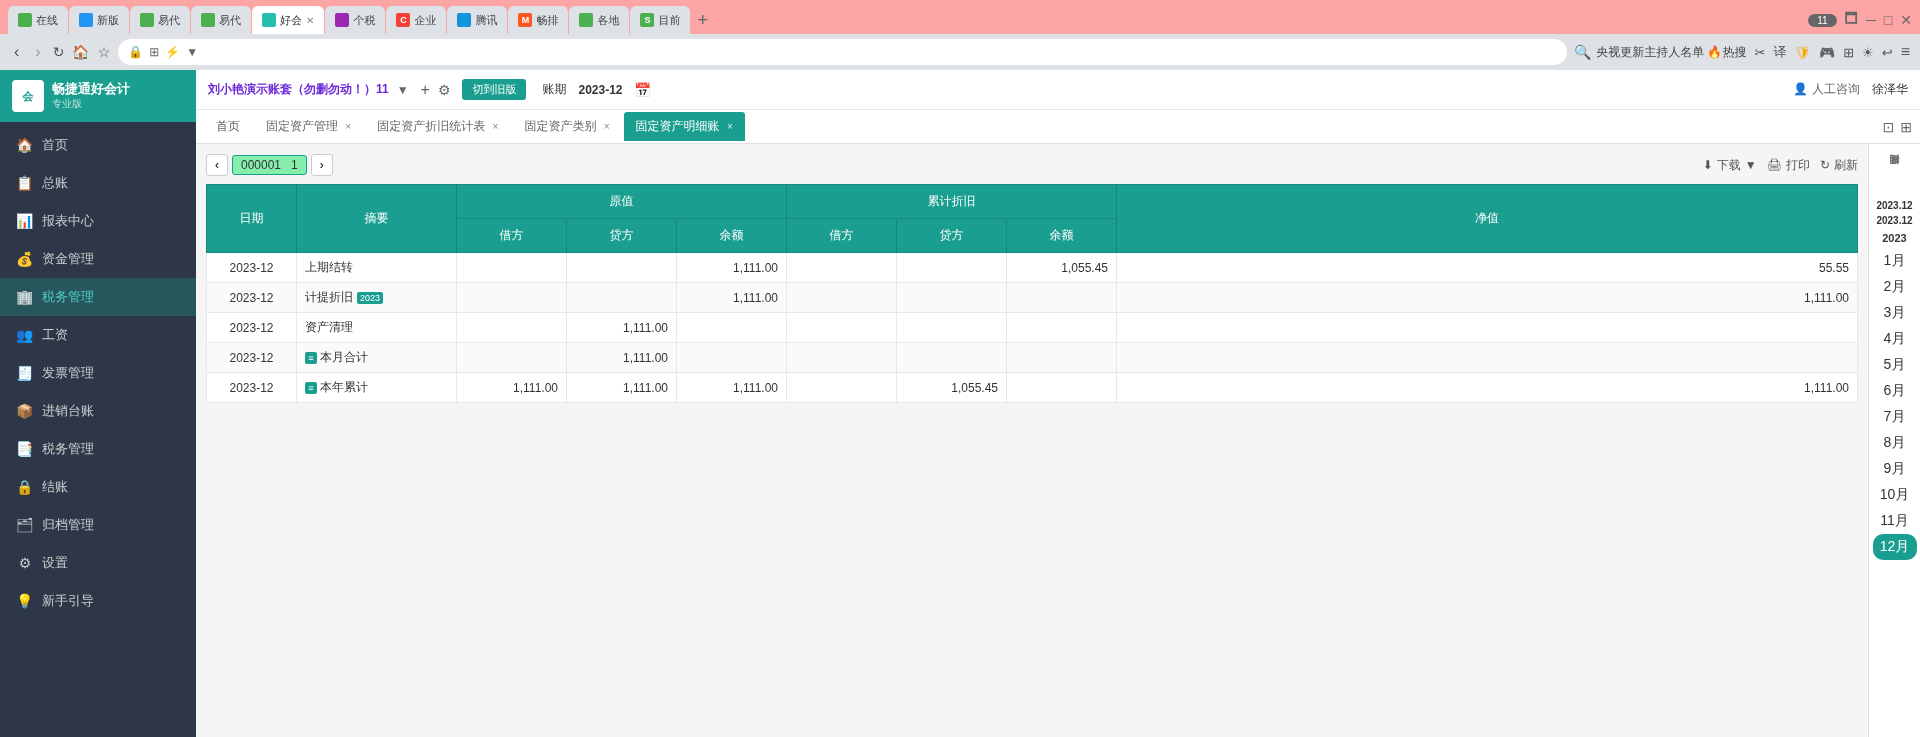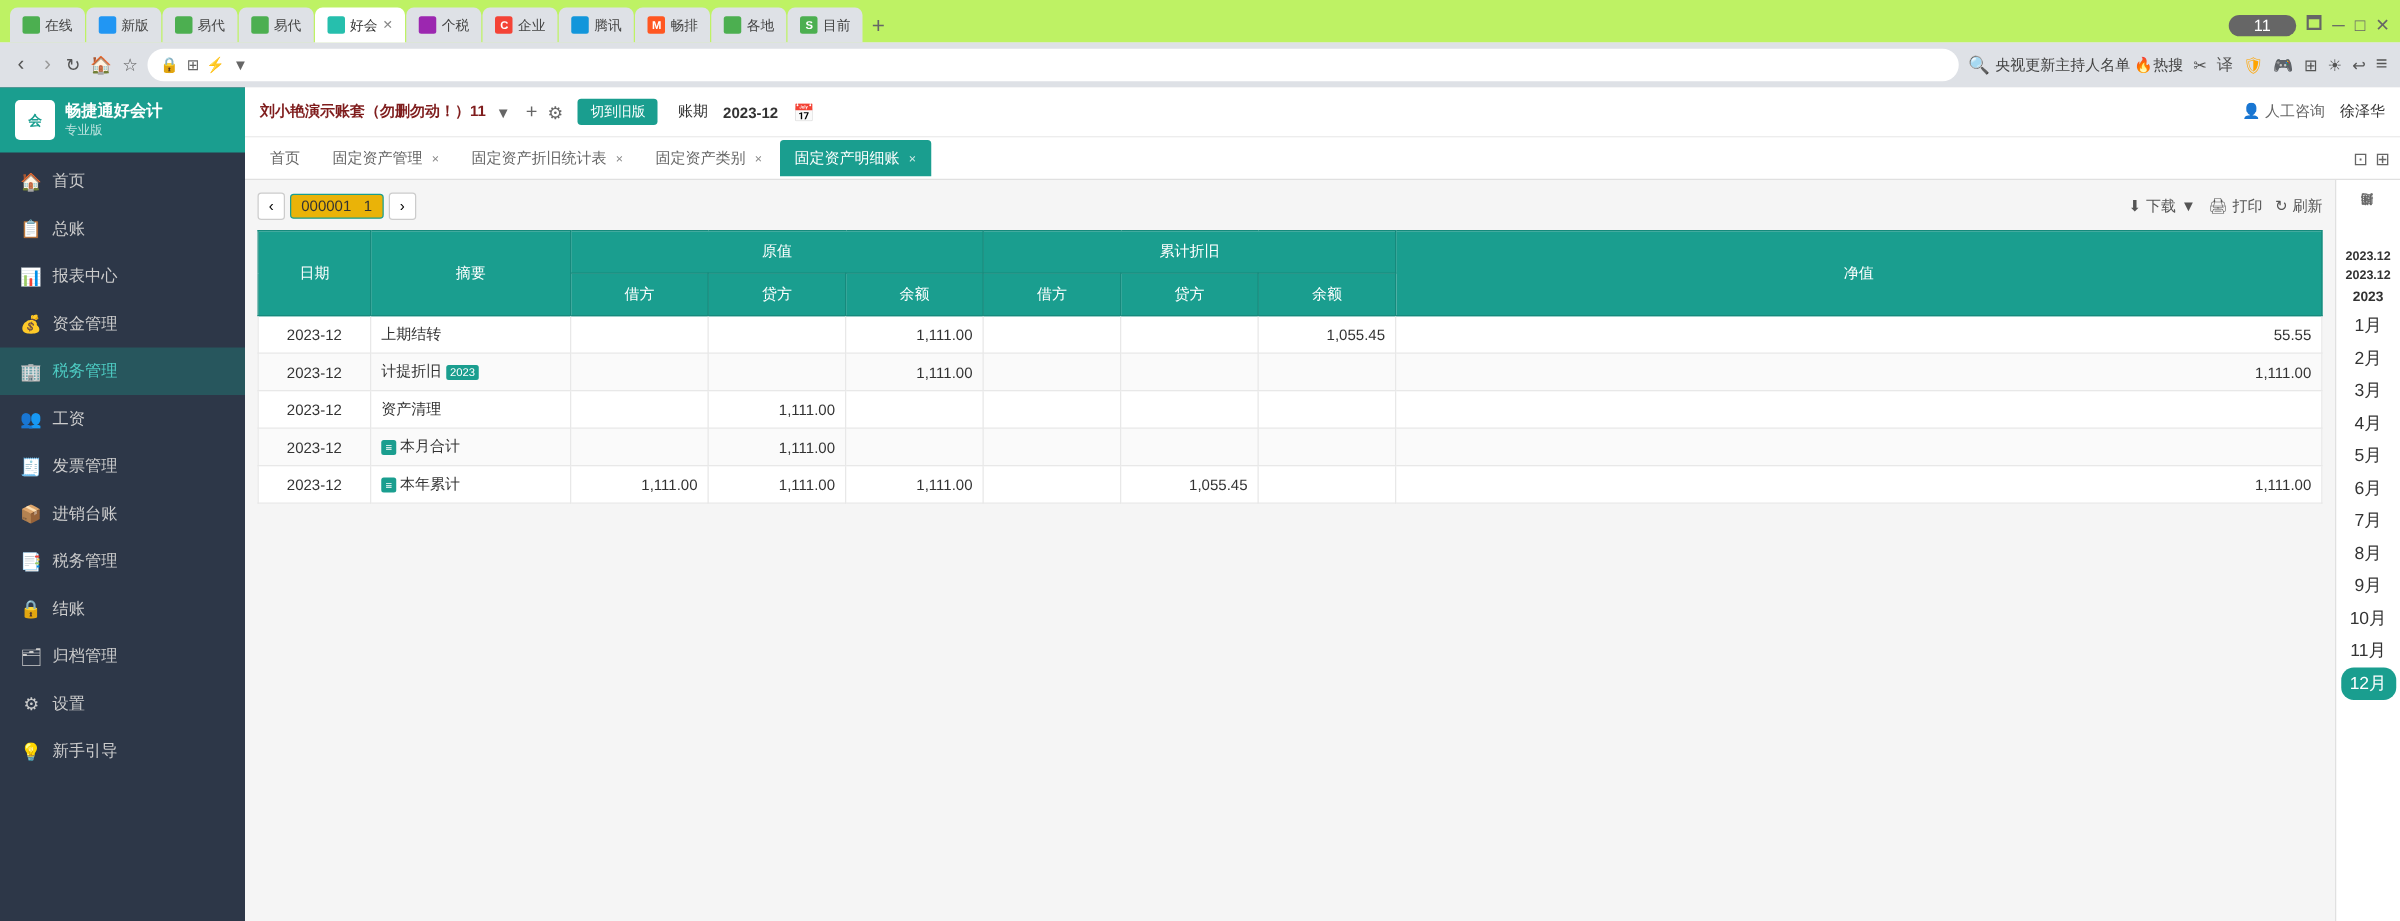--- a/index.html
+++ b/index.html
@@ -33,21 +33,21 @@
     .page-tab.active .page-tab-close { color: rgba(255,255,255,0.8); }
 
     
     .content-area { flex: 1; display: flex; overflow: hidden; }
     .main-content { flex: 1; padding: 10px; overflow: auto; }
 
     
     .content-toolbar { display: flex; align-items: center; justify-content: space-between; margin-bottom: 8px; }
     .pagination { display: flex; align-items: center; gap: 4px; }
     .page-nav { width: 22px; height: 22px; border: 1px solid #ccc; border-radius: 3px; display: flex; align-items: center; justify-content: center; cursor: pointer; background: #fff; font-size: 12px; }
-    .page-num { background: #eab308; border: 1px solid #1a9e8f; border-radius: 3px; padding: 2px 8px; font-size: 12px; color: #333; }
+    .page-num { background: #86efac; border: 1px solid #1a9e8f; border-radius: 3px; padding: 2px 8px; font-size: 12px; color: #333; }
     .action-btns { display: flex; align-items: center; gap: 10px; }
     .action-btn { display: flex; align-items: center; gap: 4px; color: #555; font-size: 12px; cursor: pointer; }
 
     
     .data-table { width: 100%; border-collapse: collapse; background: #fff; }
     .data-table th { background: #1a9e8f; color: #fff; padding: 8px 6px; text-align: center; font-size: 12px; font-weight: normal; border: 1px solid #17897c; }
     .data-table td { padding: 6px 8px; border: 1px solid #e8e8e8; font-size: 12px; color: #333; text-align: right; }
     .data-table td.text-left { text-align: left; }
     .data-table td.text-center { text-align: center; }
     .data-table tr:nth-child(even) { background: #fafafa; }
@@ -57,21 +57,21 @@
     .period-sidebar { width: 52px; background: #fff; border-left: 1px solid #e0e0e0; display: flex; flex-direction: column; align-items: center; padding: 4px 0; overflow-y: auto; }
     .period-item { width: 44px; display: flex; align-items: center; justify-content: center; padding: 4px 2px; font-size: 14px; color: #333; cursor: pointer; border-radius: 3px; }
     .period-item.selected { background: #1a9e8f; color: #fff; border-radius: 10px; }
 
     .header-group { text-align: center; }
     .subheader { background: #43bfb0; }
   </style>
 </head>
 <body>
 
-<div style="background:#bef264; height:34px; display:flex; align-items:flex-end; padding:0 8px; gap:1px;justify-content:flex-end;">
+<div style="background:#fca5a5; height:34px; display:flex; align-items:flex-end; padding:0 8px; gap:1px;justify-content:flex-end;">
 
   <div style="display:flex;align-items:center;height:28px;padding:0 10px;border-radius:6px 6px 0 0;background:#dee1e6;color:#444;font-size:11px;gap:4px;cursor:pointer;">
     <span style="width:14px;height:14px;background:#4CAF50;border-radius:2px;display:inline-block;"></span>
     <span>在线</span>
   </div>
   <div style="display:flex;align-items:center;height:28px;padding:0 10px;border-radius:6px 6px 0 0;background:#dee1e6;color:#444;font-size:11px;gap:4px;cursor:pointer;">
     <span style="width:14px;height:14px;background:#2196F3;border-radius:2px;display:inline-block;"></span>
     <span>新版</span>
   </div>
   <div style="display:flex;align-items:center;height:28px;padding:0 10px;border-radius:6px 6px 0 0;background:#dee1e6;color:#444;font-size:11px;gap:4px;cursor:pointer;">
@@ -106,21 +106,21 @@
   <div style="display:flex;align-items:center;height:28px;padding:0 10px;border-radius:6px 6px 0 0;background:#dee1e6;color:#444;font-size:11px;gap:4px;cursor:pointer;">
     <span style="width:14px;height:14px;background:#4CAF50;border-radius:2px;display:inline-block;"></span>
     <span>各地</span>
   </div>
   <div style="display:flex;align-items:center;height:28px;padding:0 10px;border-radius:6px 6px 0 0;background:#dee1e6;color:#444;font-size:11px;gap:4px;cursor:pointer;">
     <span style="width:14px;height:14px;background:#4CAF50;border-radius:2px;display:inline-block;color:#fff;text-align:center;line-height:14px;font-size:9px;font-weight:bold;">S</span>
     <span>目前</span>
   </div>
   <span style="font-size:18px;color:#666;padding:0 6px;cursor:pointer;line-height:28px;">+</span>
   <div style="margin-left:auto;display:flex;align-items:center;gap:8px;padding-bottom:2px;">
-    <span style="background:#666;color:#fff;border-radius:10px;padding:1px 20px;font-size:13px;">11</span>
+    <span style="background:#666;color:#fff;border-radius:10px;padding:1px 9px;font-size:10px;">11</span>
     <span style="font-size:14px;color:#666;cursor:pointer;">🗖</span>
     <span style="font-size:14px;color:#666;cursor:pointer;">─</span>
     <span style="font-size:14px;color:#666;cursor:pointer;">□</span>
     <span style="font-size:14px;color:#666;cursor:pointer;">✕</span>
   </div>
 </div>
 
 <div style="background:#dee1e6;height:36px;display:flex;align-items:center;padding:0 10px;gap:8px;">
   <span style="color:#555;font-size:16px;cursor:pointer;padding:2px 4px;">‹</span>
   <span style="color:#999;font-size:16px;cursor:pointer;padding:2px 4px;">›</span>
@@ -211,21 +211,21 @@
       <div class="nav-item">
         <span class="nav-icon">💡</span>
         <span>新手引导</span>
       </div>
     </div>
   </div>
 
   <div class="main">
 
     <div class="top-bar">
-      <span style="font-size:12px;color:#7f1d1d;font-weight:bold;text-align:center;">刘小艳演示账套（勿删勿动！）11</span>
+      <span style="font-size:12px;color:#6d28d9;font-weight:bold;text-align:center;">刘小艳演示账套（勿删勿动！）11</span>
       <span style="color:#666;font-size:12px;cursor:pointer;">▼</span>
       <span style="color:#666;font-size:16px;cursor:pointer;margin-left:4px;">+</span>
       <span style="color:#666;font-size:14px;cursor:pointer;">⚙</span>
       <button style="background:#1a9e8f;color:#fff;border:none;border-radius:3px;padding:3px 10px;font-size:11px;cursor:pointer;margin-left:4px;">切到旧版</button>
       <span style="font-size:12px;color:#333;margin-left:8px;">账期</span>
       <span style="font-size:12px;color:#333;margin-left:4px;font-weight:bold;">2023-12</span>
       <span style="font-size:14px;color:#666;cursor:pointer;margin-left:4px;">📅</span>
       <div style="margin-left:auto;display:flex;align-items:flex-end;gap:12px;">
         <span style="color:#666;font-size:12px;cursor:pointer;">👤 <span>人工咨询</span></span>
         <span style="font-size:12px;color:#333;">徐泽华</span>

